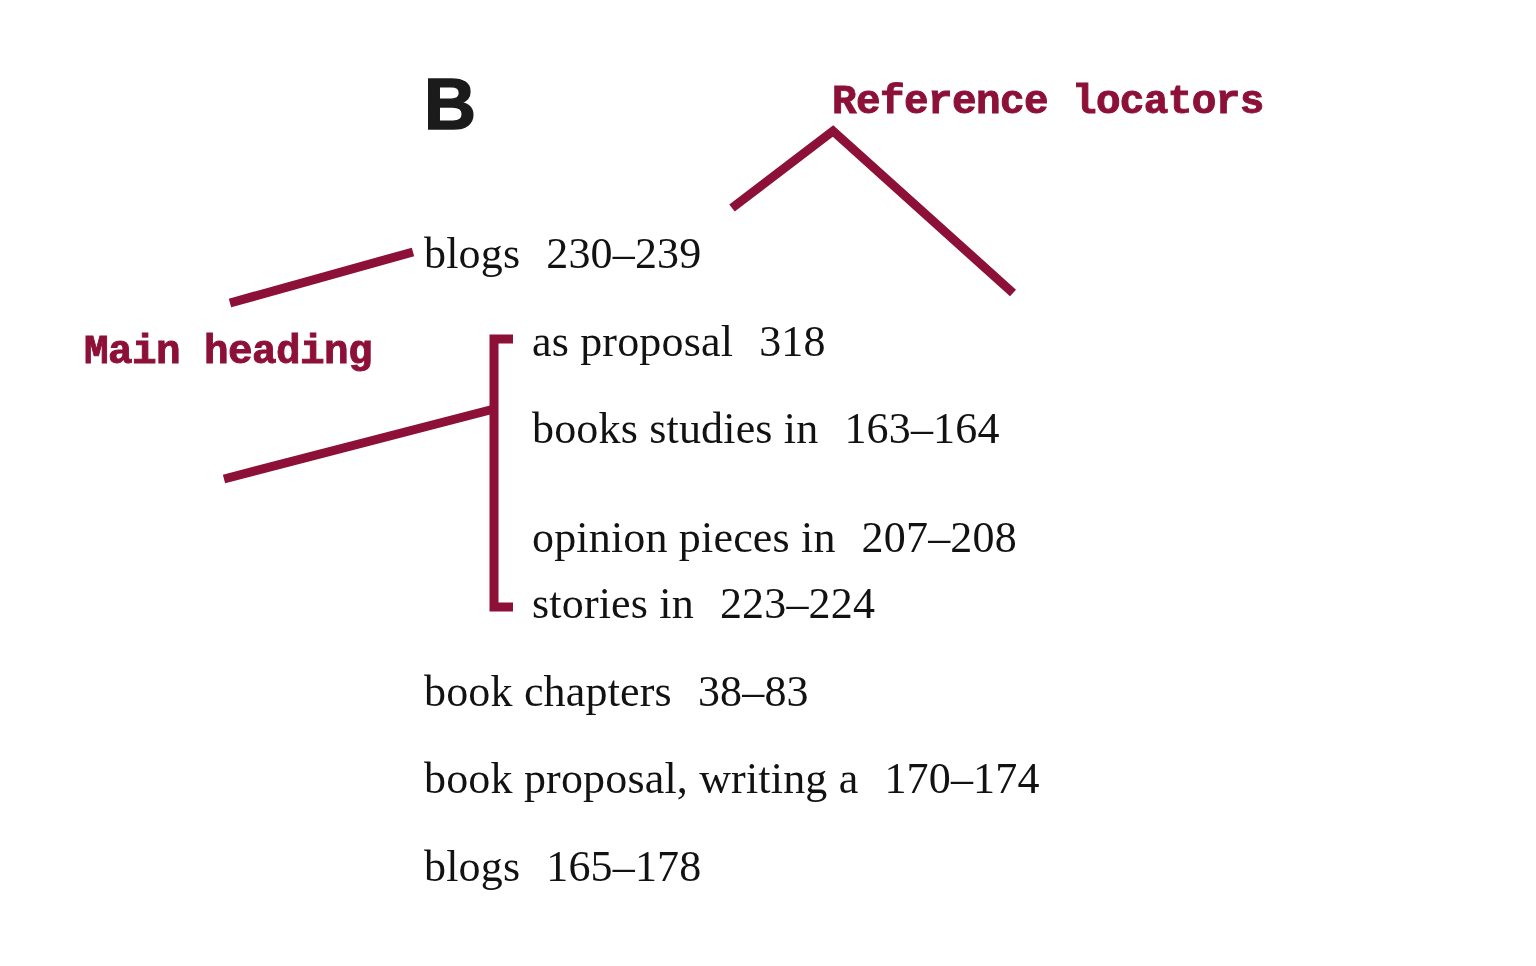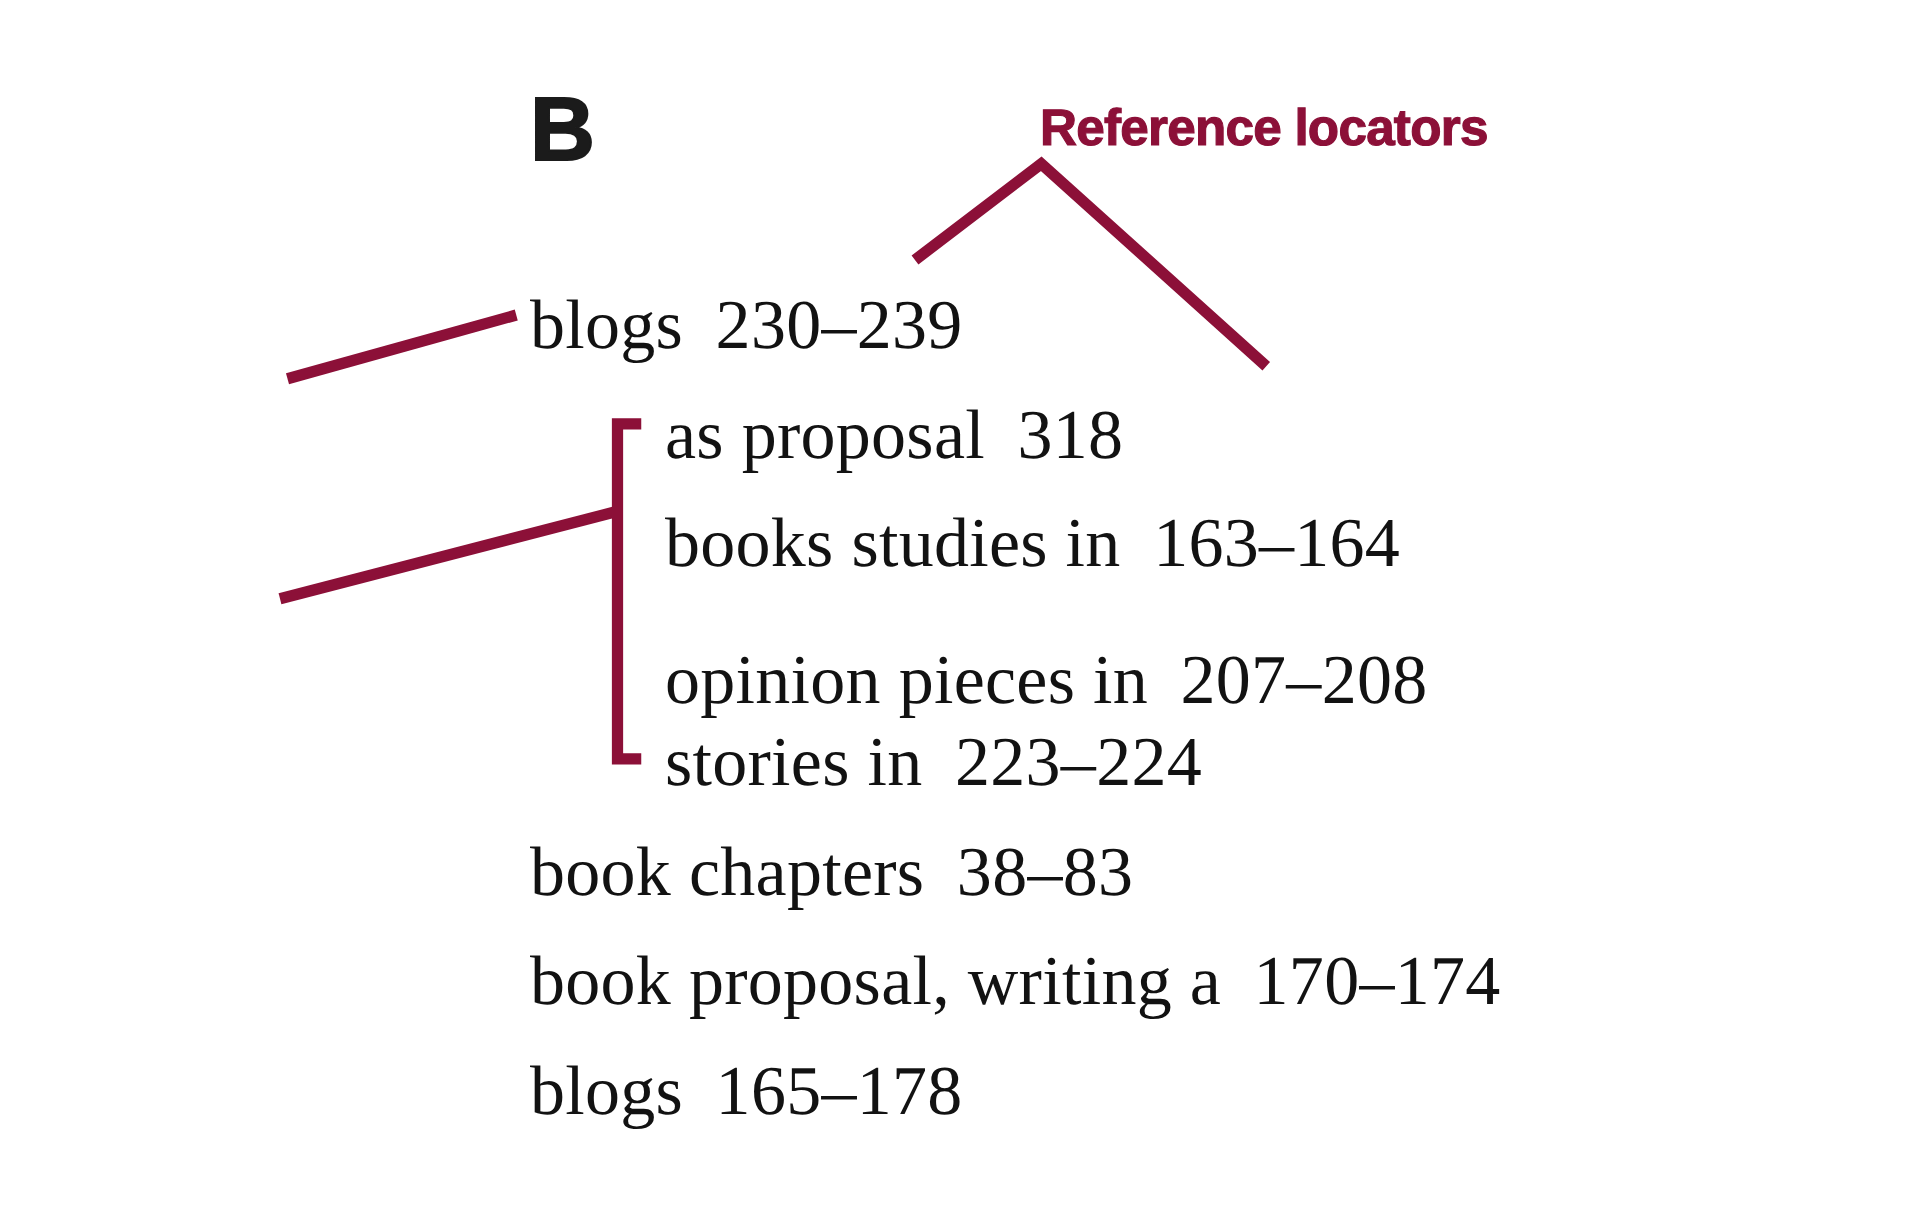--- a/index.html
+++ b/index.html
@@ -49,41 +49,41 @@
     position: absolute;
     left: 0;
     top: 0;
     width: 1536px;
   }
   .index-entry {
     position: absolute;
     white-space: nowrap;
     color: #121212;
     font-family: "Liberation Serif", serif;
-    font-size: 56px;
+    font-size: 44px;
     line-height: 1;
   }
   .index-entry.level-main  { left: 424px; }
   .index-entry.level-sub   { left: 532px; }
 
   .entry-term {
     letter-spacing: 0.004em;
   }
   .entry-gap {
     display: inline-block;
     width: 26px;
   }
   .entry-locator {
     letter-spacing: 0.004em;
   }
 
   
   .callout-label {
     position: absolute;
-    font-family: Liberation Sans, sans-serif;
+    font-family: Liberation Mono, monospace;
     font-weight: bold;
     font-size: 41px;
     line-height: 1;
     letter-spacing: -0.015em;
     color: #8c1038;
     white-space: nowrap;
     -webkit-text-stroke: 0.9px #8c1038;
   }
   #label-main-heading       { left: 84px;  top: 332px; }
   #label-subheadings        { left: 84px;  top: 500px; }
@@ -125,20 +125,21 @@
     <div class="index-entry level-main" style="top:757px">
       <span class="entry-term">book proposal, writing a</span><span class="entry-gap"></span><span class="entry-locator">170–174</span>
     </div>
 
     <div class="index-entry level-main" style="top:845px">
       <span class="entry-term">blogs</span><span class="entry-gap"></span><span class="entry-locator">165–178</span>
     </div>
 
   </div>
 
+  <div class="callout-label" id="label-main-heading">Main heading</div>
 
 
   <div class="callout-label" id="label-reference-locators">Reference locators</div>
 
   <svg id="annotation-layer" viewBox="0 0 1536 966">
 
     <line x1="230" y1="303" x2="413" y2="252" stroke="#8c1038" stroke-width="9" stroke-linecap="butt"></line>
 
     <line x1="224" y1="479" x2="494" y2="409" stroke="#8c1038" stroke-width="9" stroke-linecap="butt"></line>
 

